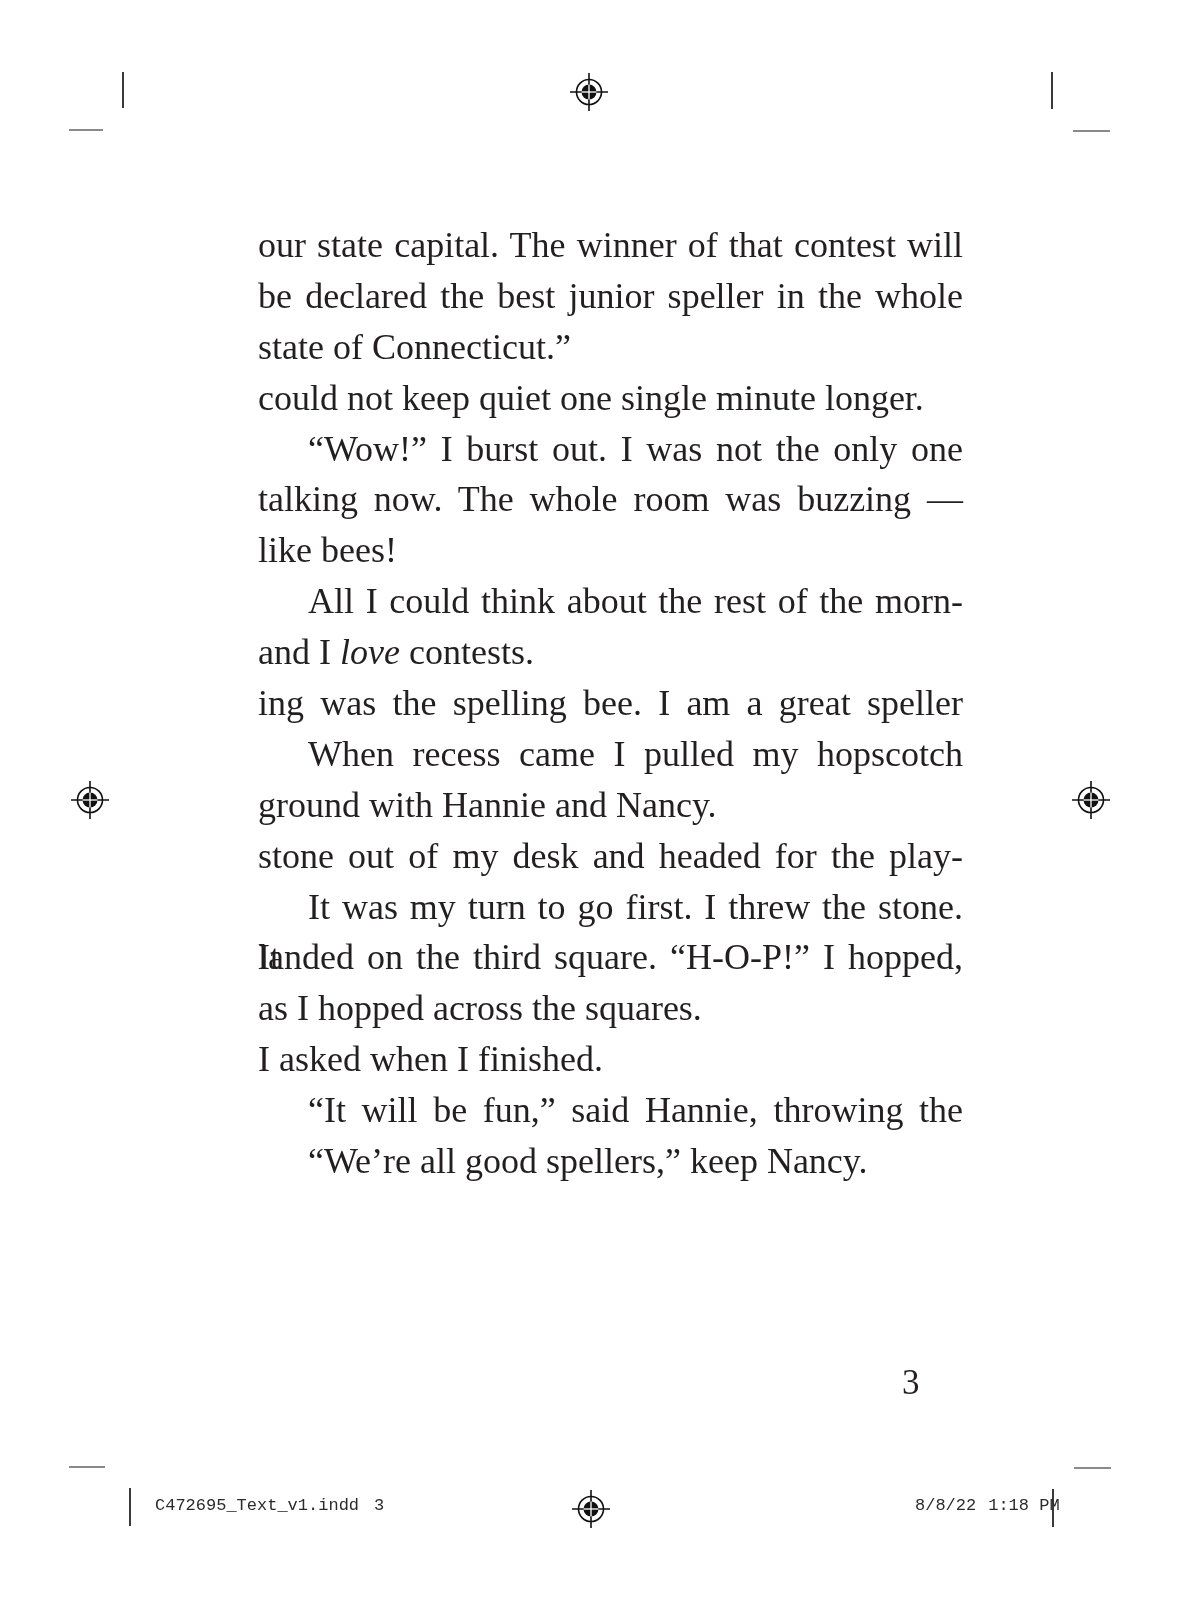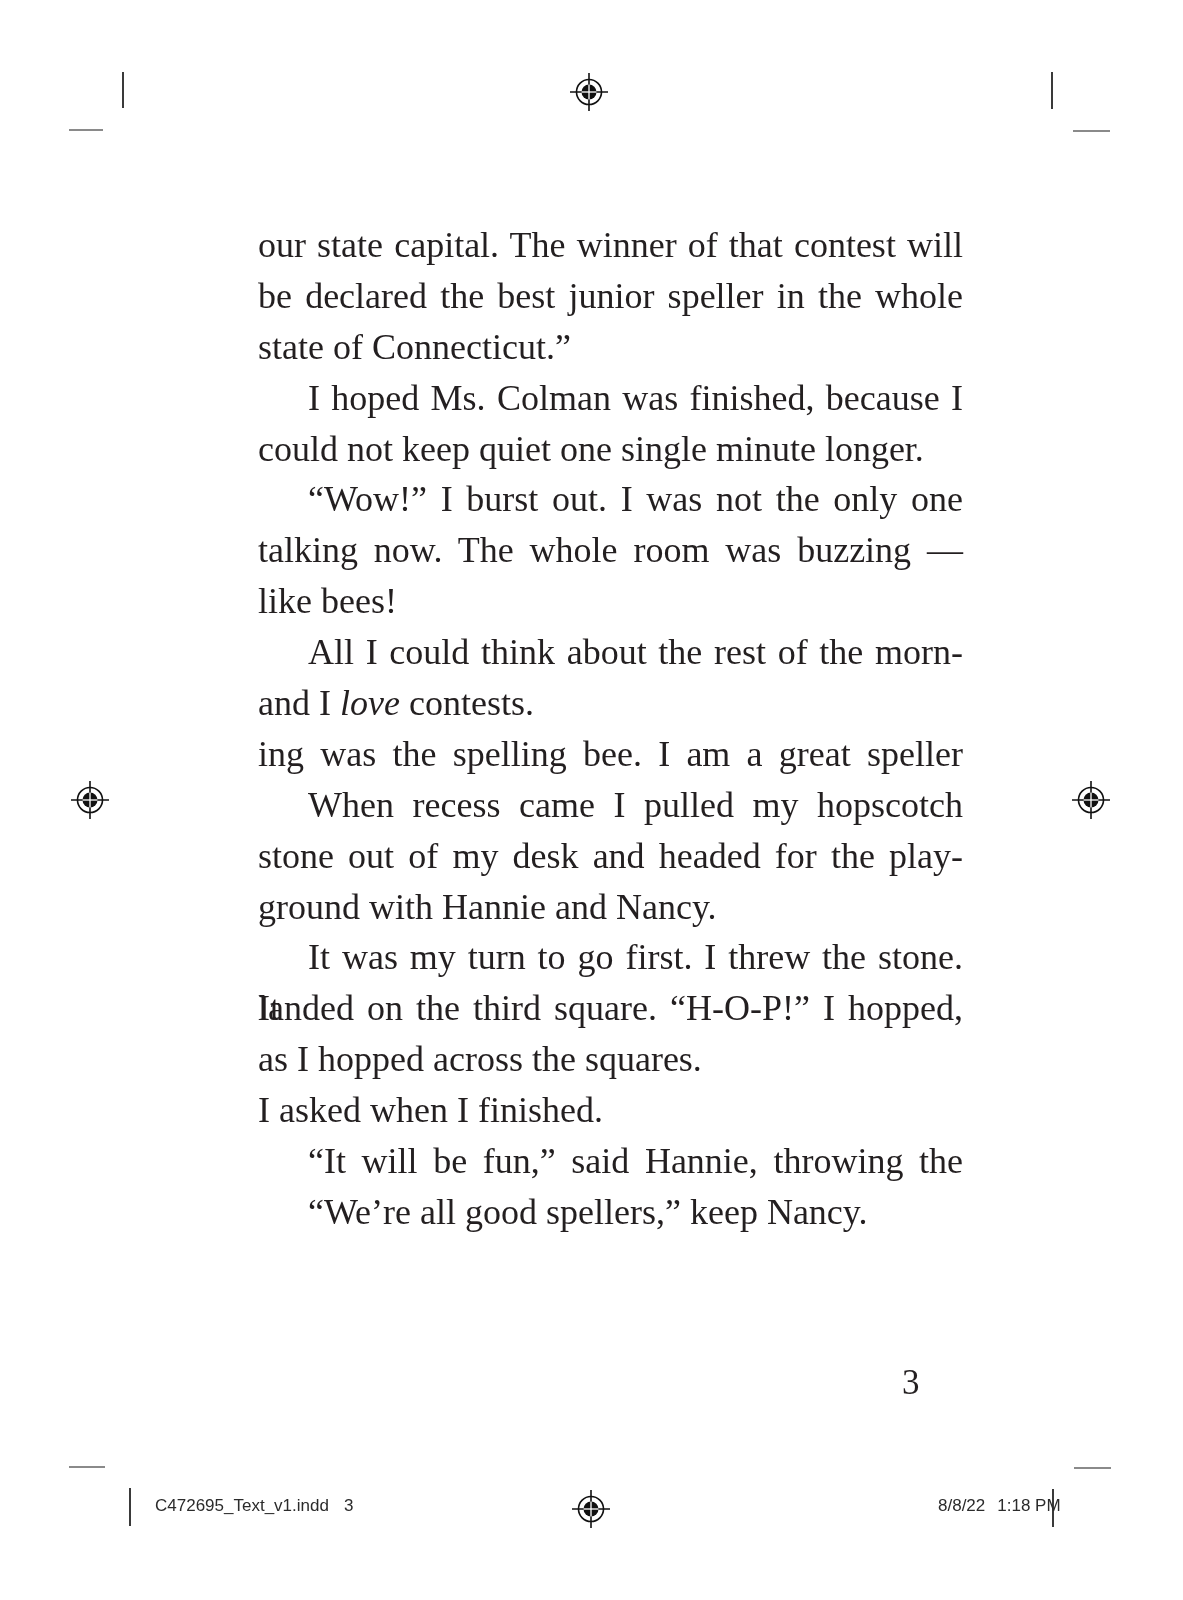--- a/index.html
+++ b/index.html
@@ -72,28 +72,28 @@
     top: 1363px;
     font-size: 35px;
     color: #231f20;
     line-height: 40px;
   }
 
   
   .slug {
     position: absolute;
     top: 1497px;
-    font-family: Liberation Sans, sans-serif;
+    font-family: Liberation Mono, monospace;
     font-size: 17px;
     color: #2b2b2b;
     line-height: 18px;
     white-space: nowrap;
   }
   .slug-left  { left: 155px; }
-  .slug-right { left: 938px; }
+  .slug-right { left: 915px; }
   .slug .gap-wide   { margin-left: 15px; }
   .slug .gap-medium { margin-left: 12px; }
 </style>
 </head>
 <body>
 
 <div class="sheet">
 
   <div class="crop-v crop-tl-v"></div>
   <div class="crop-h crop-tl-h"></div>
@@ -142,31 +142,30 @@
       <circle cx="20" cy="20" r="7.5" fill="#111"></circle>
       <line x1="12.5" y1="20" x2="27.5" y2="20" stroke="#fff" stroke-width="1.3"></line>
       <line x1="20" y1="12.5" x2="20" y2="27.5" stroke="#fff" stroke-width="1.3"></line>
     </svg>
   </span>
 
   <main class="text-block">
       <div class="line justify">our state capital. The winner of that contest will</div>
       <div class="line justify">be declared the best junior speller in the whole</div>
       <div class="line">state of Connecticut.”</div>
-      <div class="line indent justify">I hoped Ms. Colman was finished, because I</div>
       <div class="line">could not keep quiet one single minute longer.</div>
       <div class="line indent justify">“Wow!” I burst out. I was not the only one</div>
       <div class="line justify">talking now. The whole room was buzzing —</div>
       <div class="line">like bees!</div>
       <div class="line indent justify">All I could think about the rest of the morn-</div>
       <div class="line">and I <em>love</em> contests.</div>
       <div class="line justify">ing was the spelling bee. I am a great speller</div>
       <div class="line indent justify">When recess came I pulled my hopscotch</div>
+      <div class="line">ground with Hannie and Nancy.</div>
       <div class="line justify">stone out of my desk and headed for the play-</div>
-      <div class="line">ground with Hannie and Nancy.</div>
       <div class="line indent justify">It was my turn to go first. I threw the stone. It</div>
       <div class="line justify">landed on the third square. “H-O-P!” I hopped,</div>
       <div class="line">as I hopped across the squares.</div>
       <div class="line">I asked when I finished.</div>
       <div class="line indent justify">“It will be fun,” said Hannie, throwing the</div>
       <div class="line indent">“We’re all good spellers,” keep Nancy.</div>
     </main>
 
   <div class="page-number">3</div>
 

